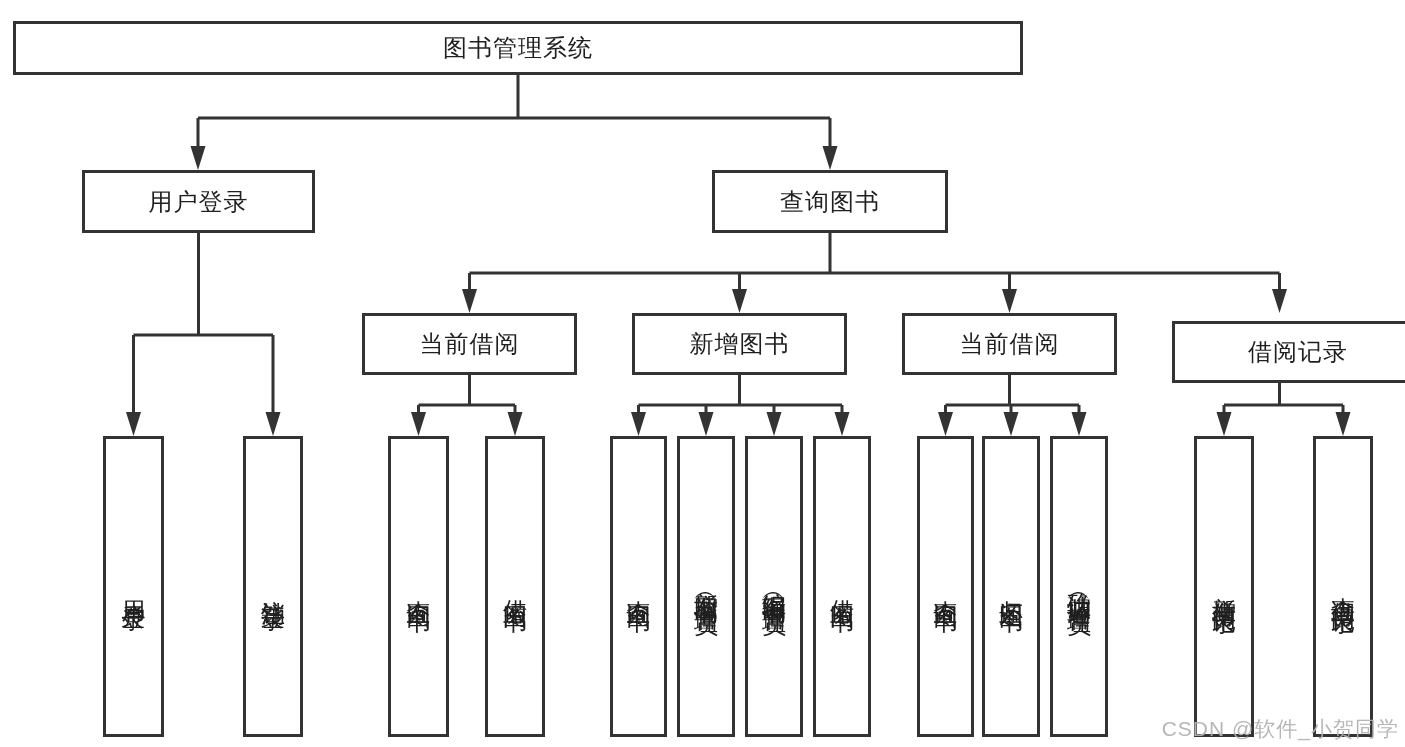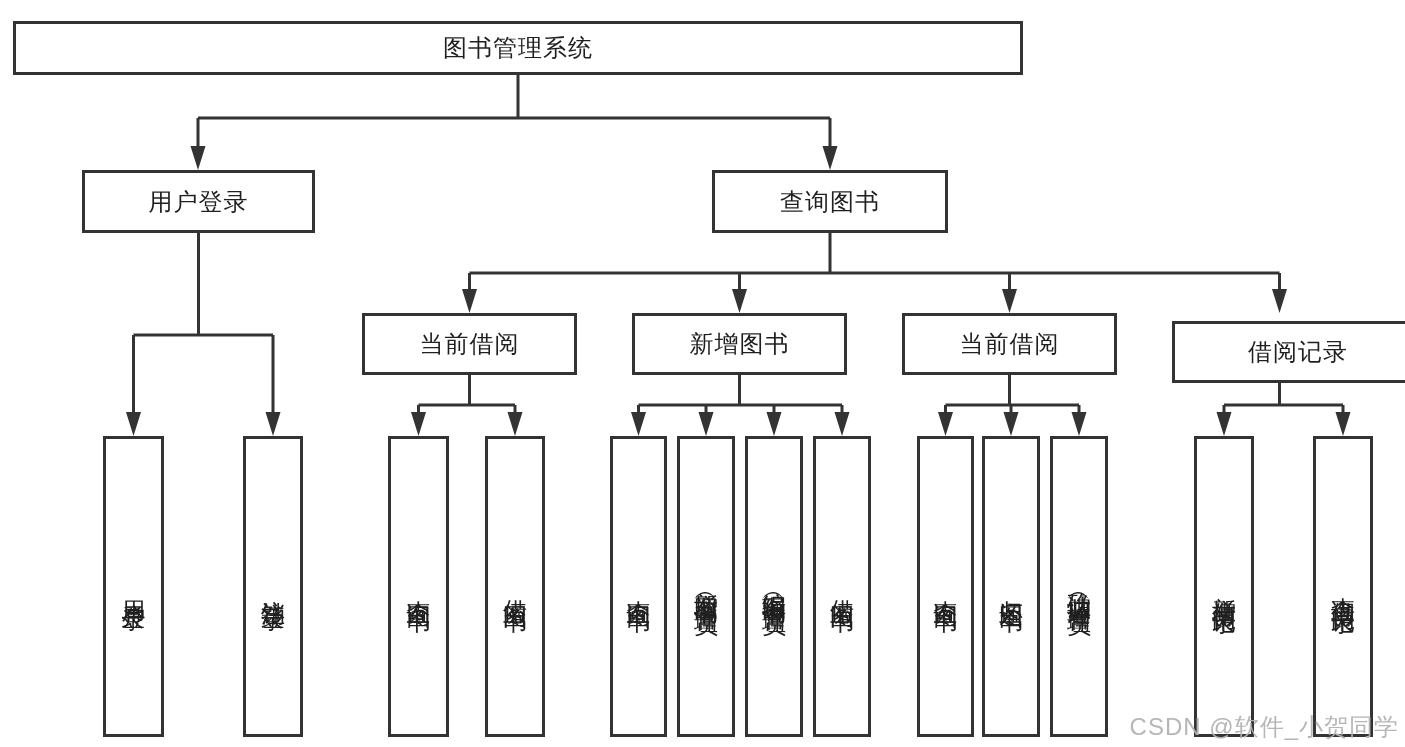--- a/index.html
+++ b/index.html
@@ -26,21 +26,21 @@
   .vbox > span{
     writing-mode:vertical-rl;
     text-orientation:mixed;
     line-height:1;
     white-space:nowrap;
   }
   .v-long  > span{letter-spacing:3px;}
   .watermark{
     position:absolute;
     right:6px;bottom:4px;
-    font-size:24px;
+    font-size:21px;
     color:rgba(178,178,178,0.95);
     letter-spacing:1px;
     z-index:5;
     margin-top:48px;
   }
 </style>
 </head>
 <body>
 
 <div id="stage">

